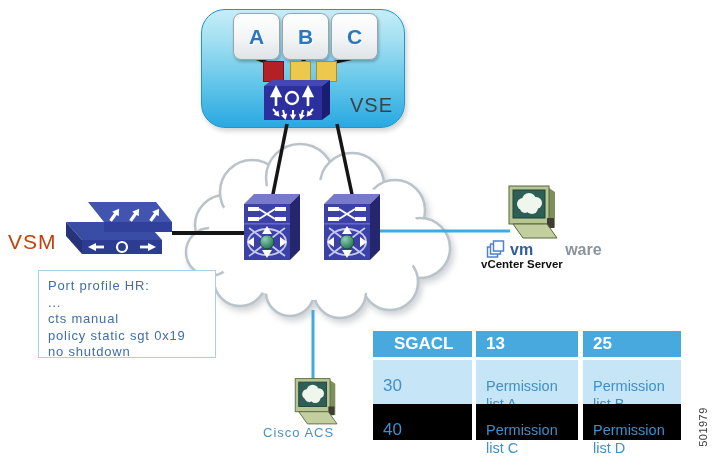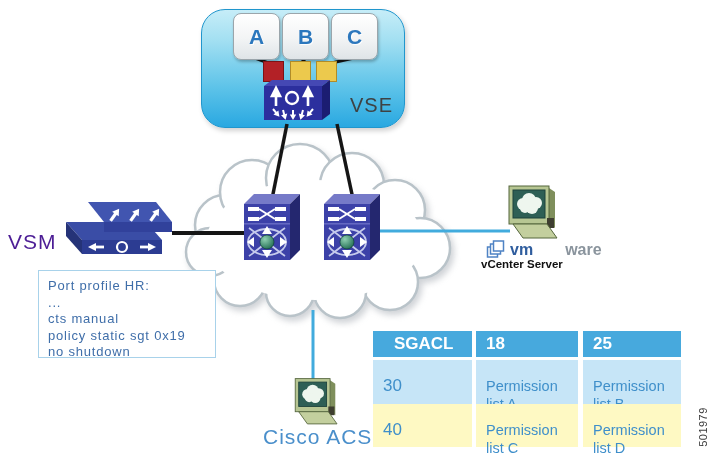--- a/index.html
+++ b/index.html
@@ -18,22 +18,22 @@
     box-shadow:1px 2px 3px rgba(0,0,0,.25);display:flex;align-items:center;justify-content:center;
     font-size:21px;font-weight:bold;color:#2b77bd;text-shadow:1px 1px 0 rgba(255,255,255,.85);}
   .vm-a{left:233px;} .vm-b{left:282px;} .vm-c{left:331px;}
 
   .sq{top:61px;width:19px;height:19px;}
   .sq-red{left:263px;background:#b32126;border:1px solid #7d1215;}
   .sq-y1{left:290px;background:#ecc94d;border:1px solid #b08c28;}
   .sq-y2{left:316px;background:#ecc94d;border:1px solid #b08c28;}
 
   
-  .vsm-label{left:8px;top:230px;font-size:21px;color:#4c1d95;letter-spacing:1px;}
-  .acs-label{left:263px;top:425px;font-size:21px;color:#4a8fcb;letter-spacing:1px;}
+  .vsm-label{left:8px;top:230px;font-size:21px;color:#c2410c;letter-spacing:1px;}
+  .acs-label{left:263px;top:425px;font-size:13px;color:#4a8fcb;letter-spacing:1px;}
 
   .port-profile{left:38px;top:270px;width:158px;height:72px;background:#fff;
     border:1px solid #a8d2ea;padding:7px 9px;color:#3f6ea9;font-size:13px;
     line-height:16.5px;letter-spacing:.8px;}
 
   
   .vmware-row{left:486px;top:240px;display:flex;align-items:center;gap:4px;}
   .vmware-text{font-size:16px;font-weight:bold;}
   .vm-part{color:#2f5d9e;} .ware-part{color:#8a949d;margin-left:32px;}
   .vcenter-label{left:481px;top:258px;font-size:11.5px;font-weight:bold;color:#101010;}
@@ -42,21 +42,21 @@
   .sgacl{left:373px;top:331px;width:308px;}
   .trow{display:flex;}
   .gap-col{width:4px;} .gap-col2{width:5px;}
   .hcell{background:#47a9dd;color:#fff;font-weight:bold;font-size:17px;height:26px;
          line-height:26px;padding-left:10px;box-sizing:border-box;}
   .c1{width:99px;padding-left:21px;} .c2{width:102px;} .c3{width:98px;}
   .hgap{height:3px;}
   .bcell{box-sizing:border-box;color:#3f8fca;font-size:14.5px;line-height:18px;
          padding:17px 8px 0 10px;}
   .r1 .bcell{background:#c6e5f7;height:44px;}
-  .r2 .bcell{background:#fef9c3;height:43px;}
+  .r2 .bcell{background:#000000;height:36px;}
   .sgt{font-size:17px;}
 
   .fig-number{left:683px;top:421px;font-size:11px;color:#3d3d3d;
     transform:rotate(-90deg);transform-origin:center;letter-spacing:.5px;}
 
   .wires{left:0;top:0;}
   svg{display:block;}
 </style>
 </head>
 <body>
@@ -288,21 +288,21 @@
     </g>
     <rect x="44" y="34" width="7" height="10" fill="#3e3e30"></rect>
     <polygon points="10,40 44,40 54,54 20,54" fill="#c3cf9e" stroke="#55663d" stroke-width="1"></polygon>
   </svg>
   <div class="abs acs-label">Cisco ACS</div>
 
   <div class="abs sgacl">
     <div class="trow">
       <div class="hcell c1">SGACL</div>
       <div class="gap-col"></div>
-      <div class="hcell c2">18</div>
+      <div class="hcell c2">13</div>
       <div class="gap-col2"></div>
       <div class="hcell c3">25</div>
     </div>
     <div class="hgap"></div>
     <div class="trow r1">
       <div class="bcell c1 sgt">30</div>
       <div class="gap-col"></div>
       <div class="bcell c2">Permission list A</div>
       <div class="gap-col2"></div>
       <div class="bcell c3">Permission list B</div>

